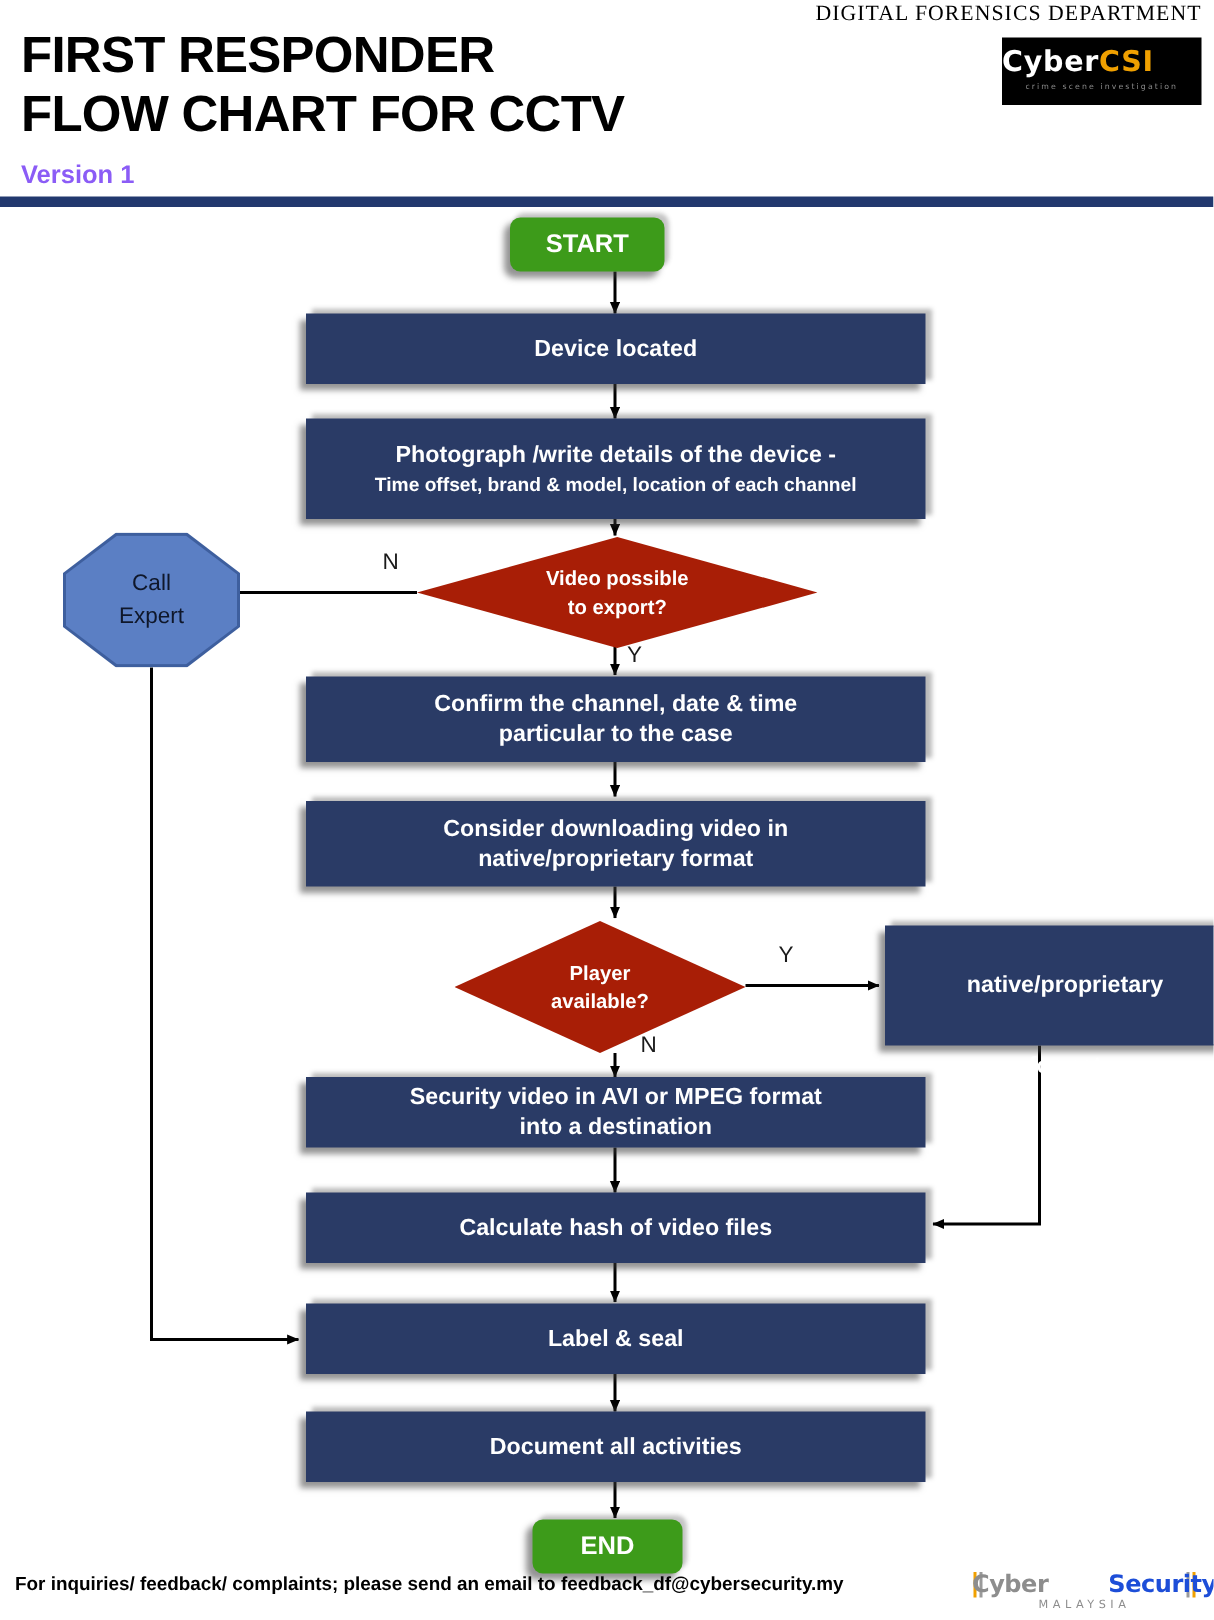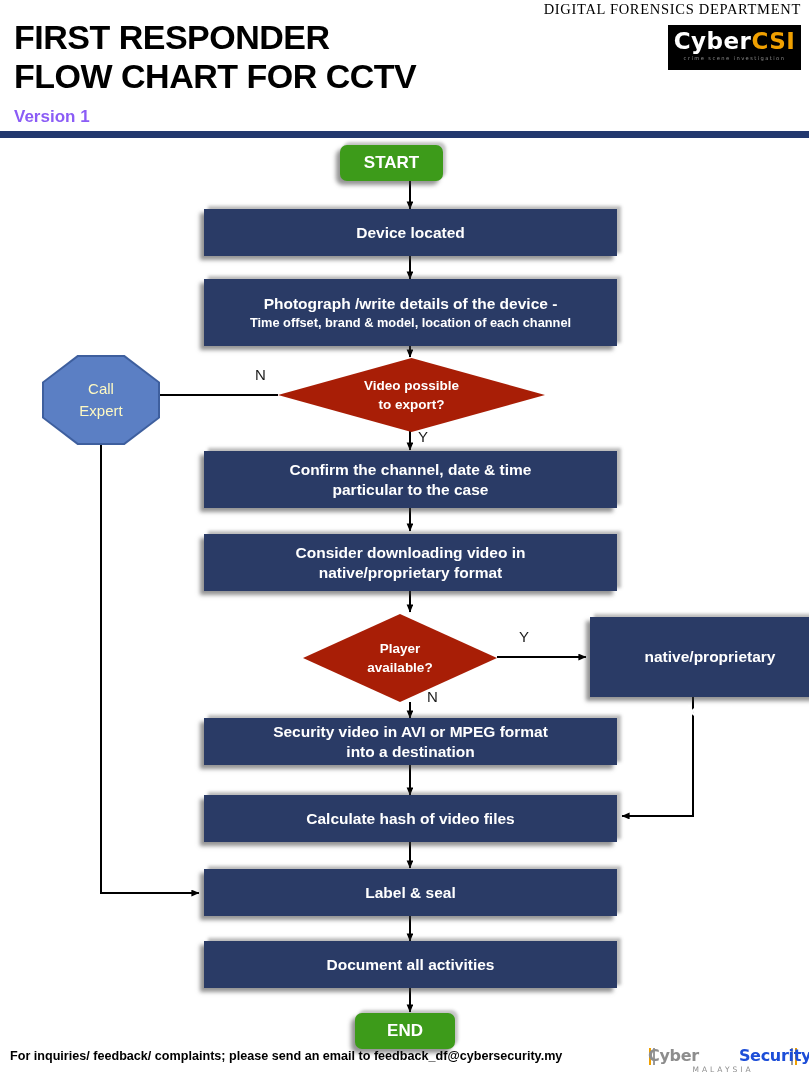--- a/index.html
+++ b/index.html
@@ -53,23 +53,23 @@
 
   
   #csi-logo {
     position: absolute; left: 668px; top: 25px;
     width: 133px; height: 45px;
     background: #000000;
     overflow: hidden;
   }
   #csi-logo .csi-main {
     position: absolute; left: 0; top: 4px; width: 133px;
-    text-align: center;
+    text-align: left;
     font-family: "DejaVu Sans", sans-serif;
-    font-size: 23px;
+    font-size: 19px;
     font-weight: bold;
     letter-spacing: 0.5px;
     line-height: 25px;
     white-space: nowrap;
   }
   #csi-logo .csi-cyber { color: #ffffff; }
   #csi-logo .csi-csi { color: #f0a000; }
   #csi-logo .csi-sub {
     position: absolute; left: 0; top: 30px; width: 133px;
     text-align: center;
@@ -131,21 +131,21 @@
     font-weight: bold;
     font-size: 13.5px;
     line-height: 19px;
     background: #a81e06;
     clip-path: polygon(50% 0%, 100% 50%, 50% 100%, 0% 50%);
     filter: drop-shadow(3px 3px 2px rgba(70,70,70,0.5));
   }
 
   .octagon {
     background: #5b7fc4;
-    color: #fef9c3;
+    color: #0f172a;
     font-size: 15px;
     line-height: 22px;
     clip-path: polygon(30% 0%, 70% 0%, 100% 30%, 100% 70%,
                        70% 100%, 30% 100%, 0% 70%, 0% 30%);
   }
   .octagon-ring {
     position: absolute;
     background: #3e5f9e;
     clip-path: polygon(30% 0%, 70% 0%, 100% 30%, 100% 70%,
                        70% 100%, 30% 100%, 0% 70%, 0% 30%);

